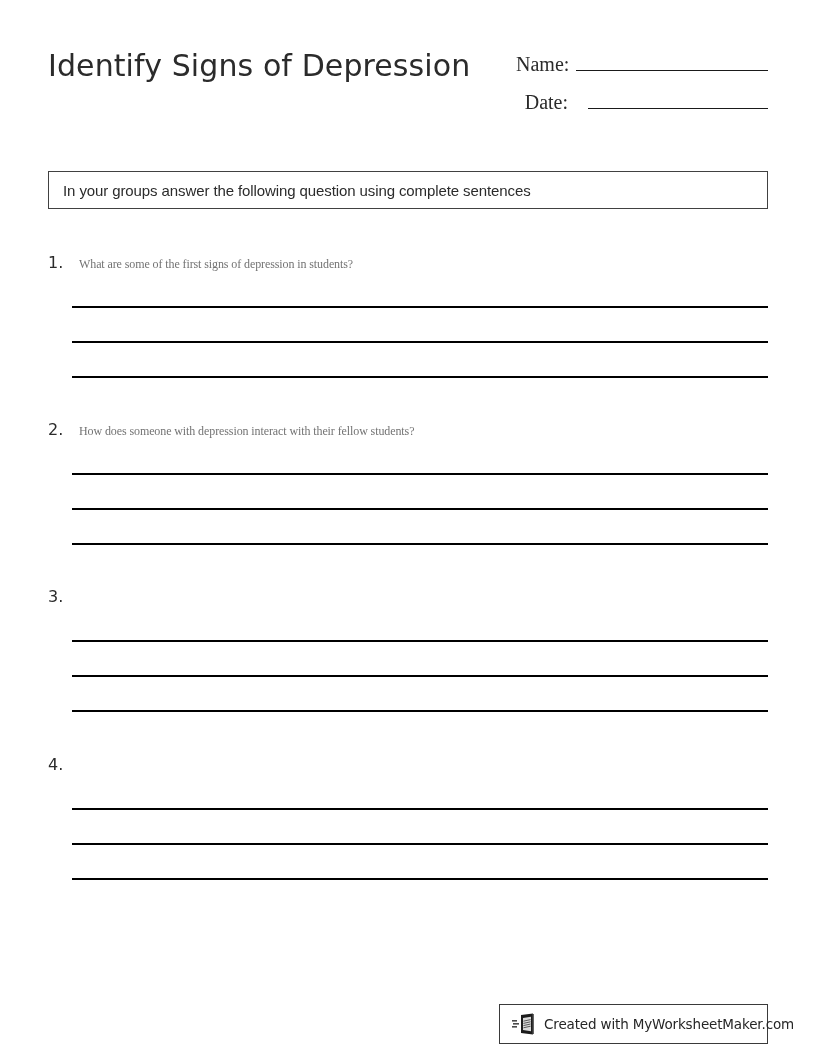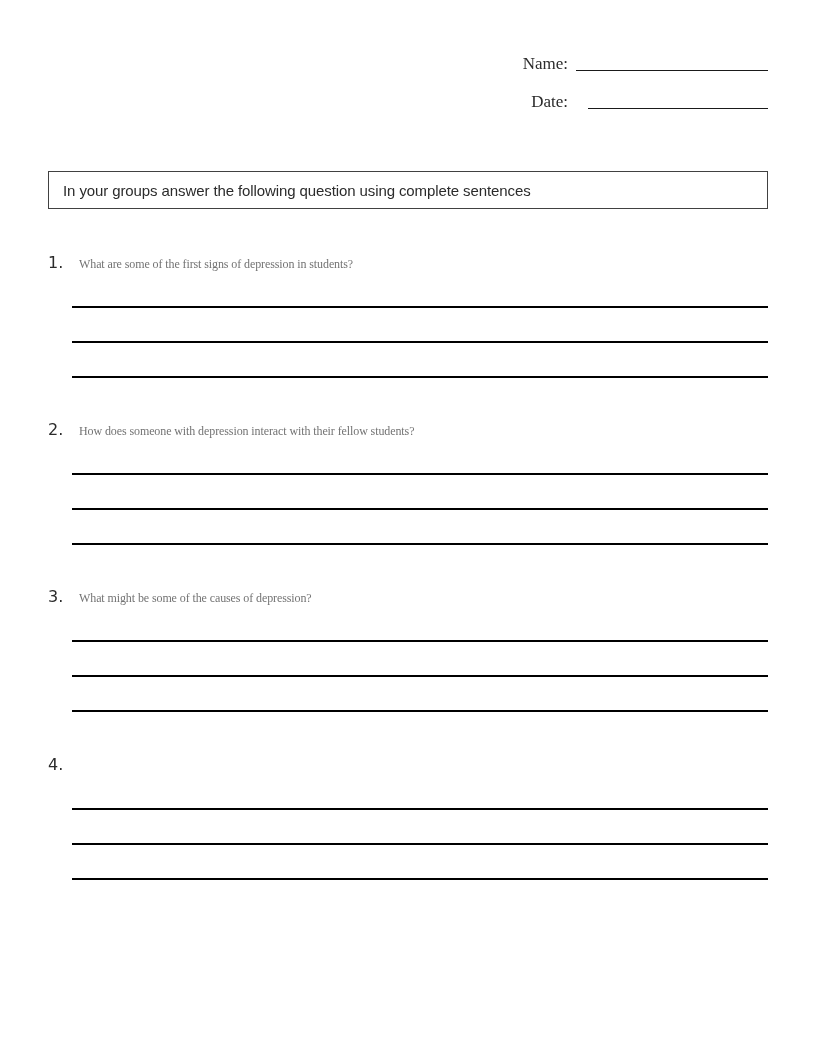--- a/index.html
+++ b/index.html
@@ -47,21 +47,21 @@
     position: absolute;
     right: 0;
     display: flex;
     align-items: flex-end;
     width: 252px;
   }
   #namedate-name { top: 8px; }
   #namedate-date { top: 46px; }
   .namedate-label {
     font-family: "Liberation Serif", serif;
-    font-size: 17px;
+    font-size: 20px;
     color: #2b2b2b;
     line-height: 20px;
     white-space: nowrap;
     text-align: right;
     width: 60px;
     padding-right: 8px;
     box-sizing: border-box;
   }
   .namedate-rule {
     flex: 1 1 auto;
@@ -159,20 +159,21 @@
     letter-spacing: -0.15px;
     white-space: nowrap;
   }
 </style>
 </head>
 <body>
 
 <div id="page">
 
   <div id="header">
+    <h1 id="page-title">Identify Signs of Depression</h1>
 
     <div class="namedate-row" id="namedate-name" style="top:8px;">
       <span class="namedate-label">Name:</span>
       <span class="namedate-rule"></span>
     </div>
 
     <div class="namedate-row" id="namedate-date" style="top:46px;gap:12px;">
       <span class="namedate-label">Date:</span>
       <span class="namedate-rule"></span>
     </div>
@@ -206,21 +207,20 @@
       <div class="answer-gap"></div>
       <div class="answer-line"></div>
       <div class="answer-gap"></div>
       <div class="answer-line"></div>
     </div>
   </div>
 
   <div class="question-block" style="top:584px;">
     <div class="question-head">
       <span class="question-number">3.</span>
-      <span class="question-text">What might be some of the causes of depression?</span>
     </div>
     <div class="answer-lines" style="margin-top:30px;">
       <div class="answer-line"></div>
       <div class="answer-gap"></div>
       <div class="answer-line"></div>
       <div class="answer-gap"></div>
       <div class="answer-line"></div>
     </div>
   </div>
 
@@ -230,14 +230,33 @@
     </div>
     <div class="answer-lines" style="margin-top:30px;">
       <div class="answer-line"></div>
       <div class="answer-gap"></div>
       <div class="answer-line"></div>
       <div class="answer-gap"></div>
       <div class="answer-line"></div>
     </div>
   </div>
 
+  <div id="footer-badge">
+    <span id="footer-logo">
+      <svg width="26" height="24" viewBox="0 0 26 24" aria-hidden="true">
+
+        <rect x="0" y="8" width="5" height="1.6" fill="#4a4a4a"></rect>
+        <rect x="1" y="11" width="6" height="1.6" fill="#4a4a4a"></rect>
+        <rect x="0" y="14" width="5" height="1.6" fill="#4a4a4a"></rect>
+
+        <path d="M9 3 L21 1.5 L21 22.5 L9 21 Z" fill="#1c1c1c"></path>
+
+        <path d="M11 6 L19 4.8 L19 19.2 L11 18 Z" fill="#d9d9d9"></path>
+
+        <path d="M11.4 9.2 L18.6 7.6 M11.4 11.4 L18.6 9.8 M11.4 13.6 L18.6 12.0 M11.4 15.8 L18.6 14.2" stroke="#5a5a5a" stroke-width="1" fill="none"></path>
+
+        <rect x="20.2" y="2" width="1.6" height="20" fill="#3d3d3d"></rect>
+      </svg>
+    </span>
+    <span id="footer-text">Created with MyWorksheetMaker.com</span>
+  </div>
 
 </div>
 
 </body></html>

